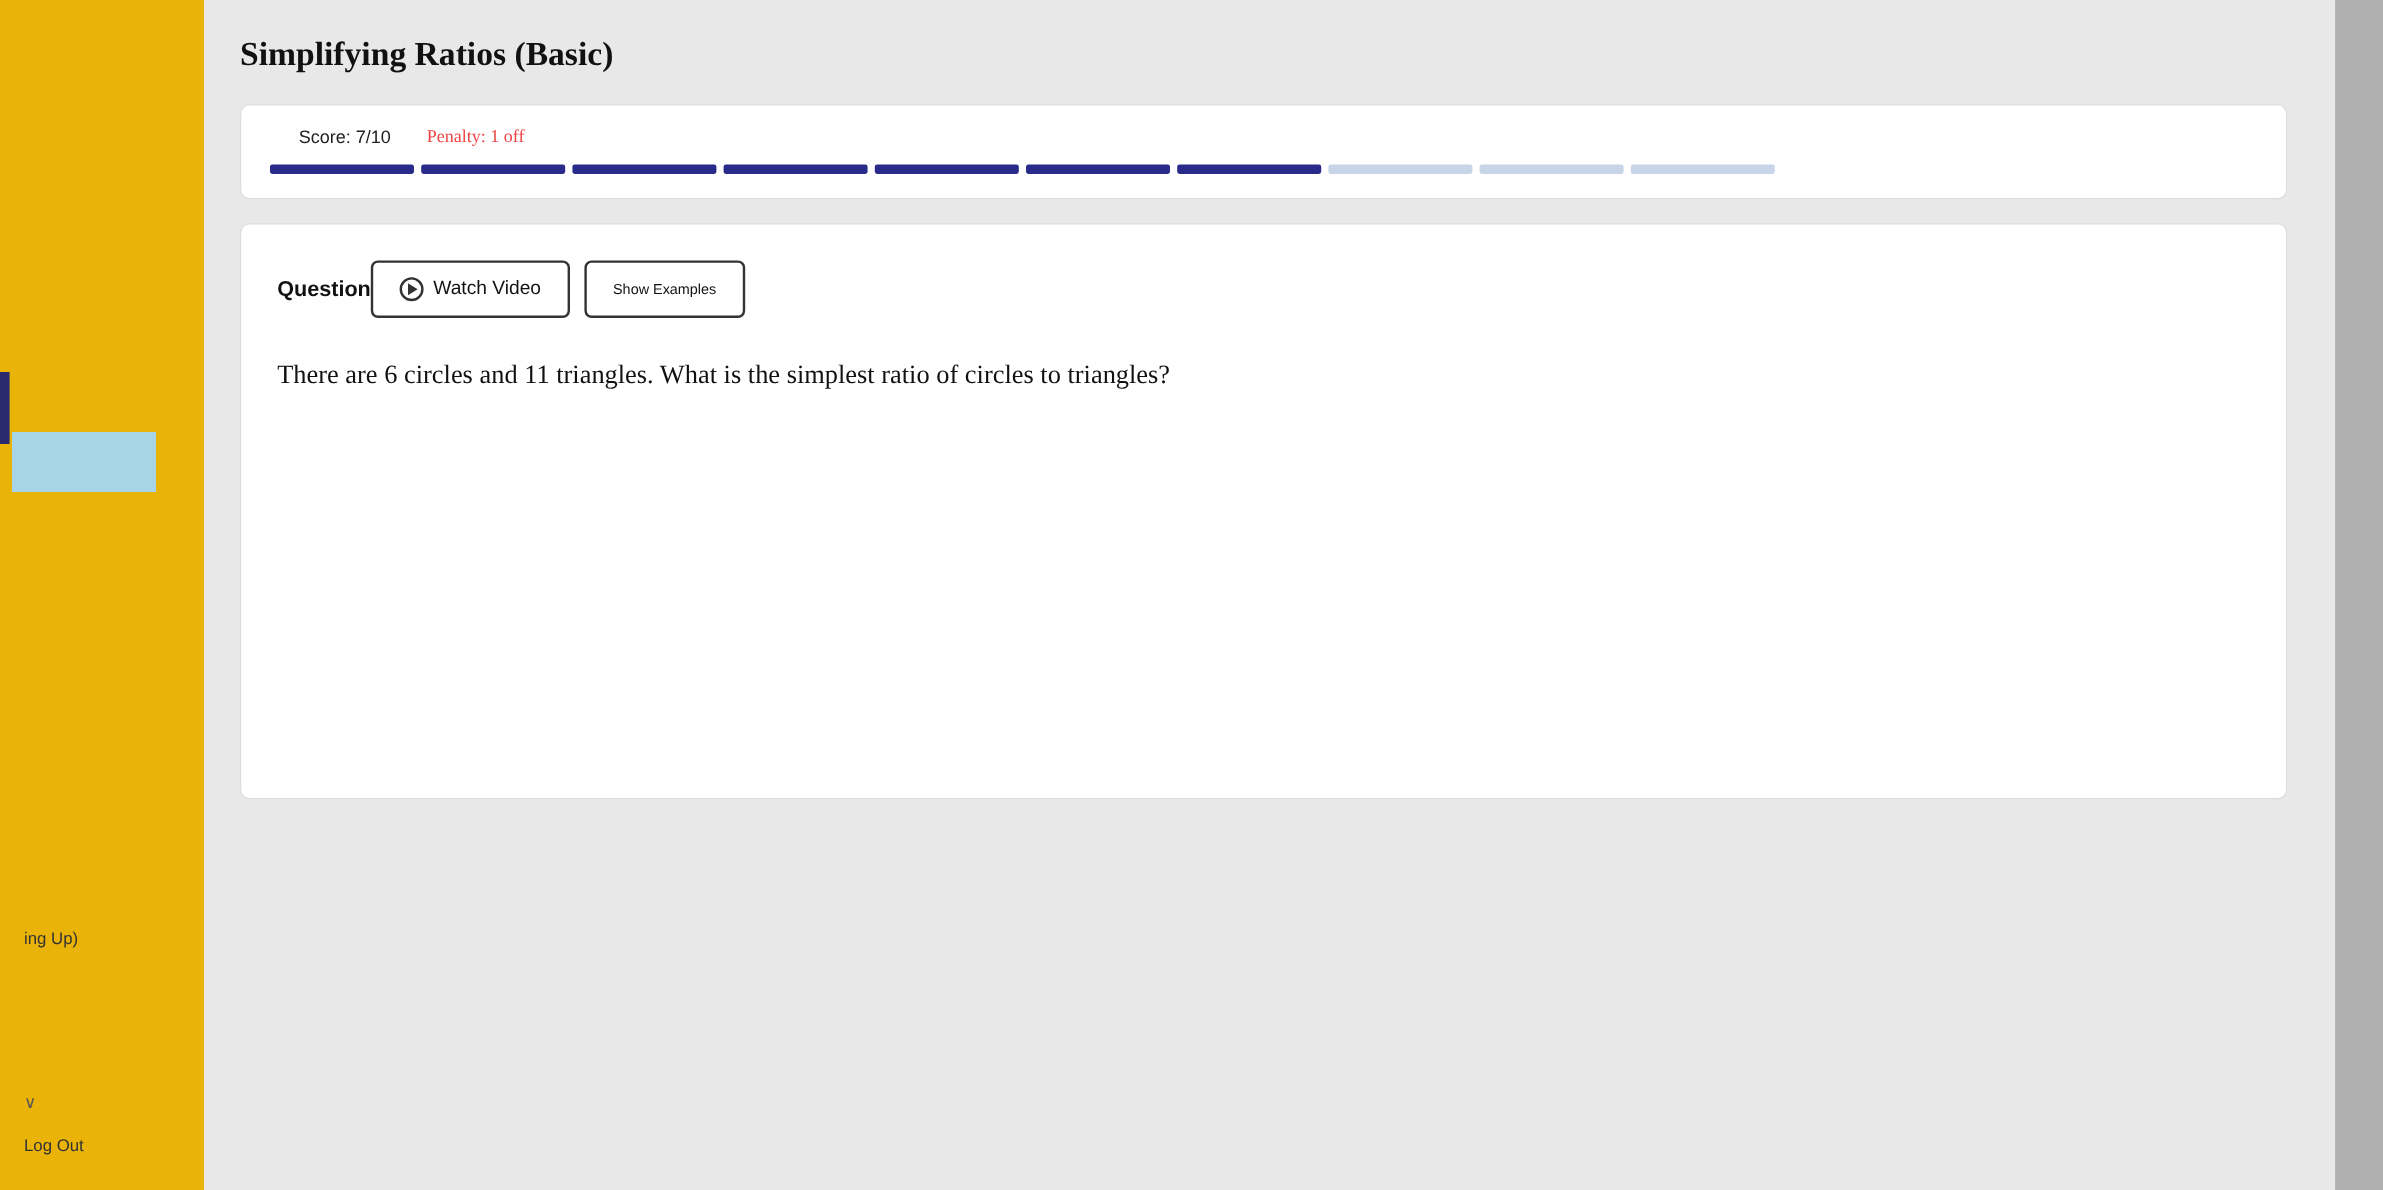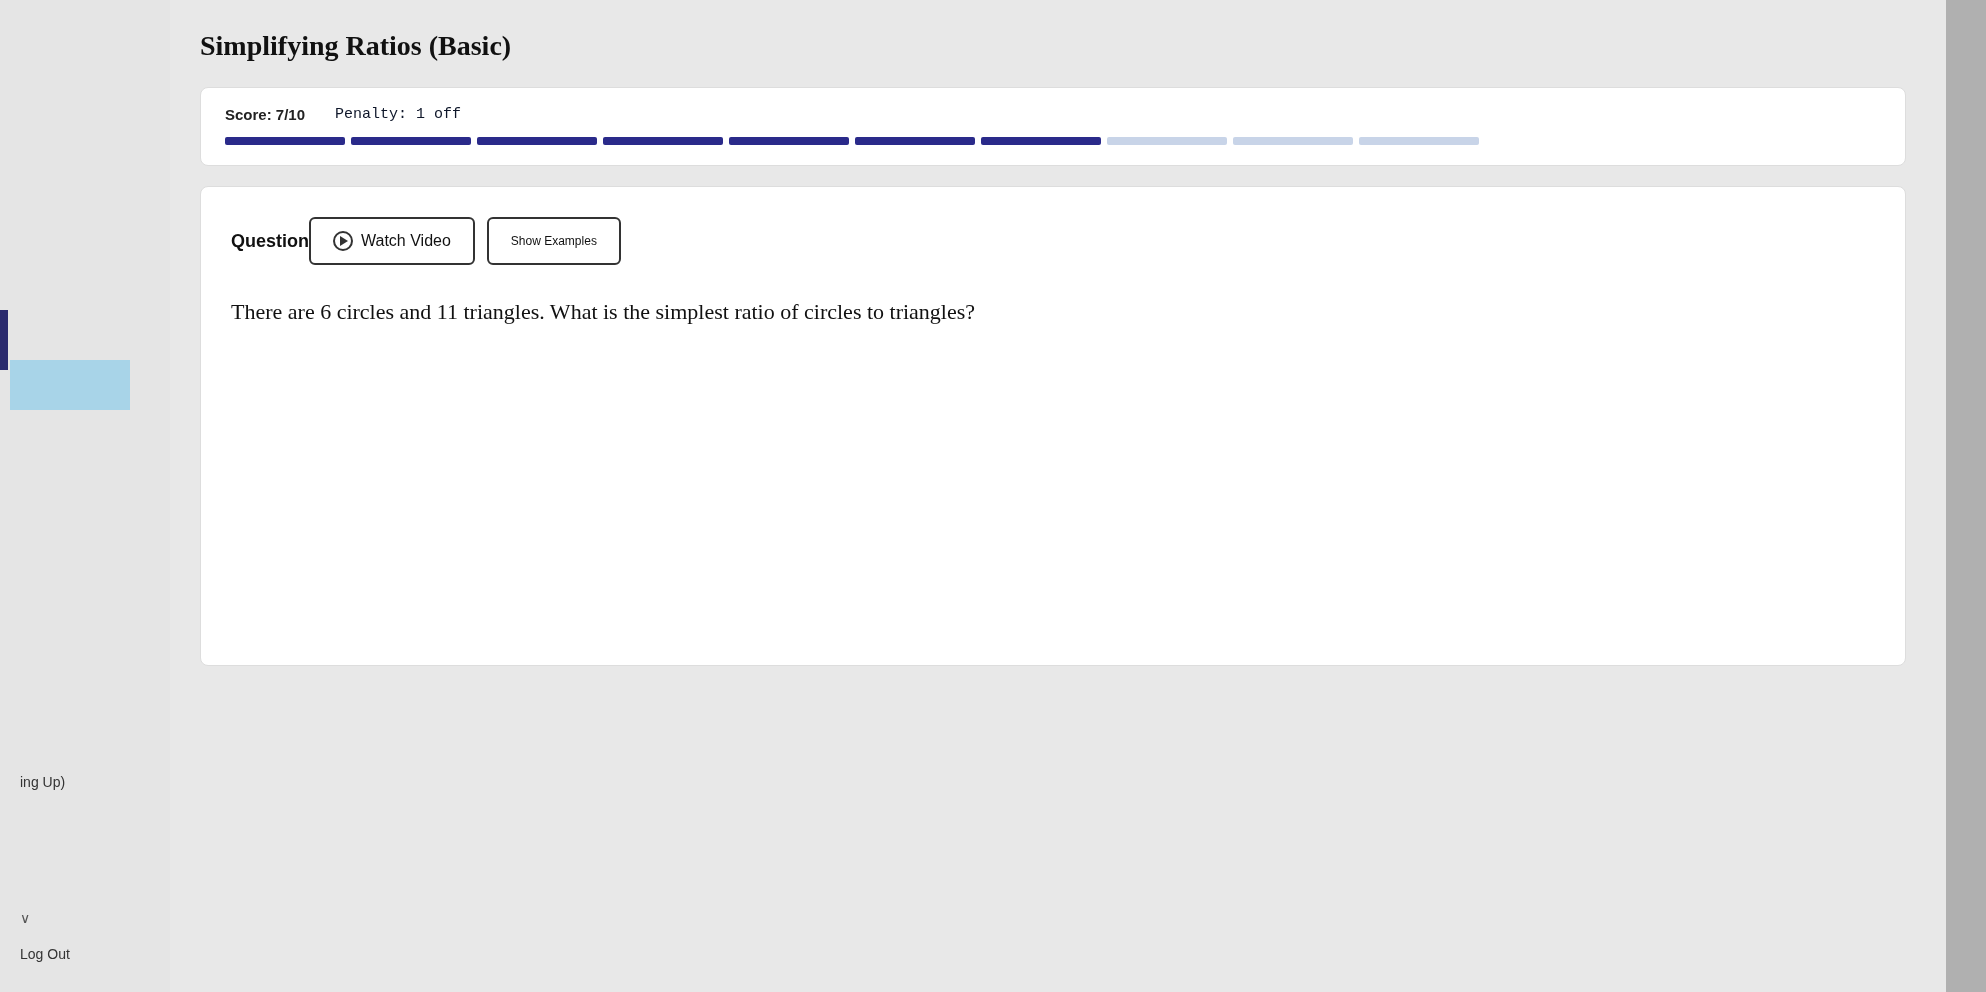--- a/index.html
+++ b/index.html
@@ -4,21 +4,21 @@
   <style>
     * { box-sizing: border-box; margin: 0; padding: 0; }
     body {
       font-family: Georgia, 'Times New Roman', serif;
       background: #c8c8c8;
       display: flex;
       min-height: 992px;
     }
     .sidebar {
       width: 170px;
-      background: #e5e5e5;
+      background: #eab308;
       min-height: 992px;
       flex-shrink: 0;
       display: flex;
       flex-direction: column;
       align-items: flex-start;
       padding-top: 300px;
       position: relative;
     }
     .sidebar-accent {
       width: 8px;
@@ -64,27 +64,28 @@
     }
     .score-row {
       display: flex;
       align-items: center;
       gap: 30px;
       margin-bottom: 14px;
     }
     .score-label {
       font-family: Arial, sans-serif;
       font-size: 15px;
-      font-weight: bold;
+      font-weight: normal;
       color: #222;
+      margin-left: 24px;
     }
     .penalty-label {
-      font-family: Liberation Mono, monospace;
+      font-family: Liberation Serif, serif;
       font-size: 15px;
-      color: #0f172a;
+      color: #ef4444;
     }
     .progress-bar-container {
       display: flex;
       gap: 6px;
       align-items: center;
     }
     .progress-segment {
       height: 8px;
       border-radius: 2px;
     }

